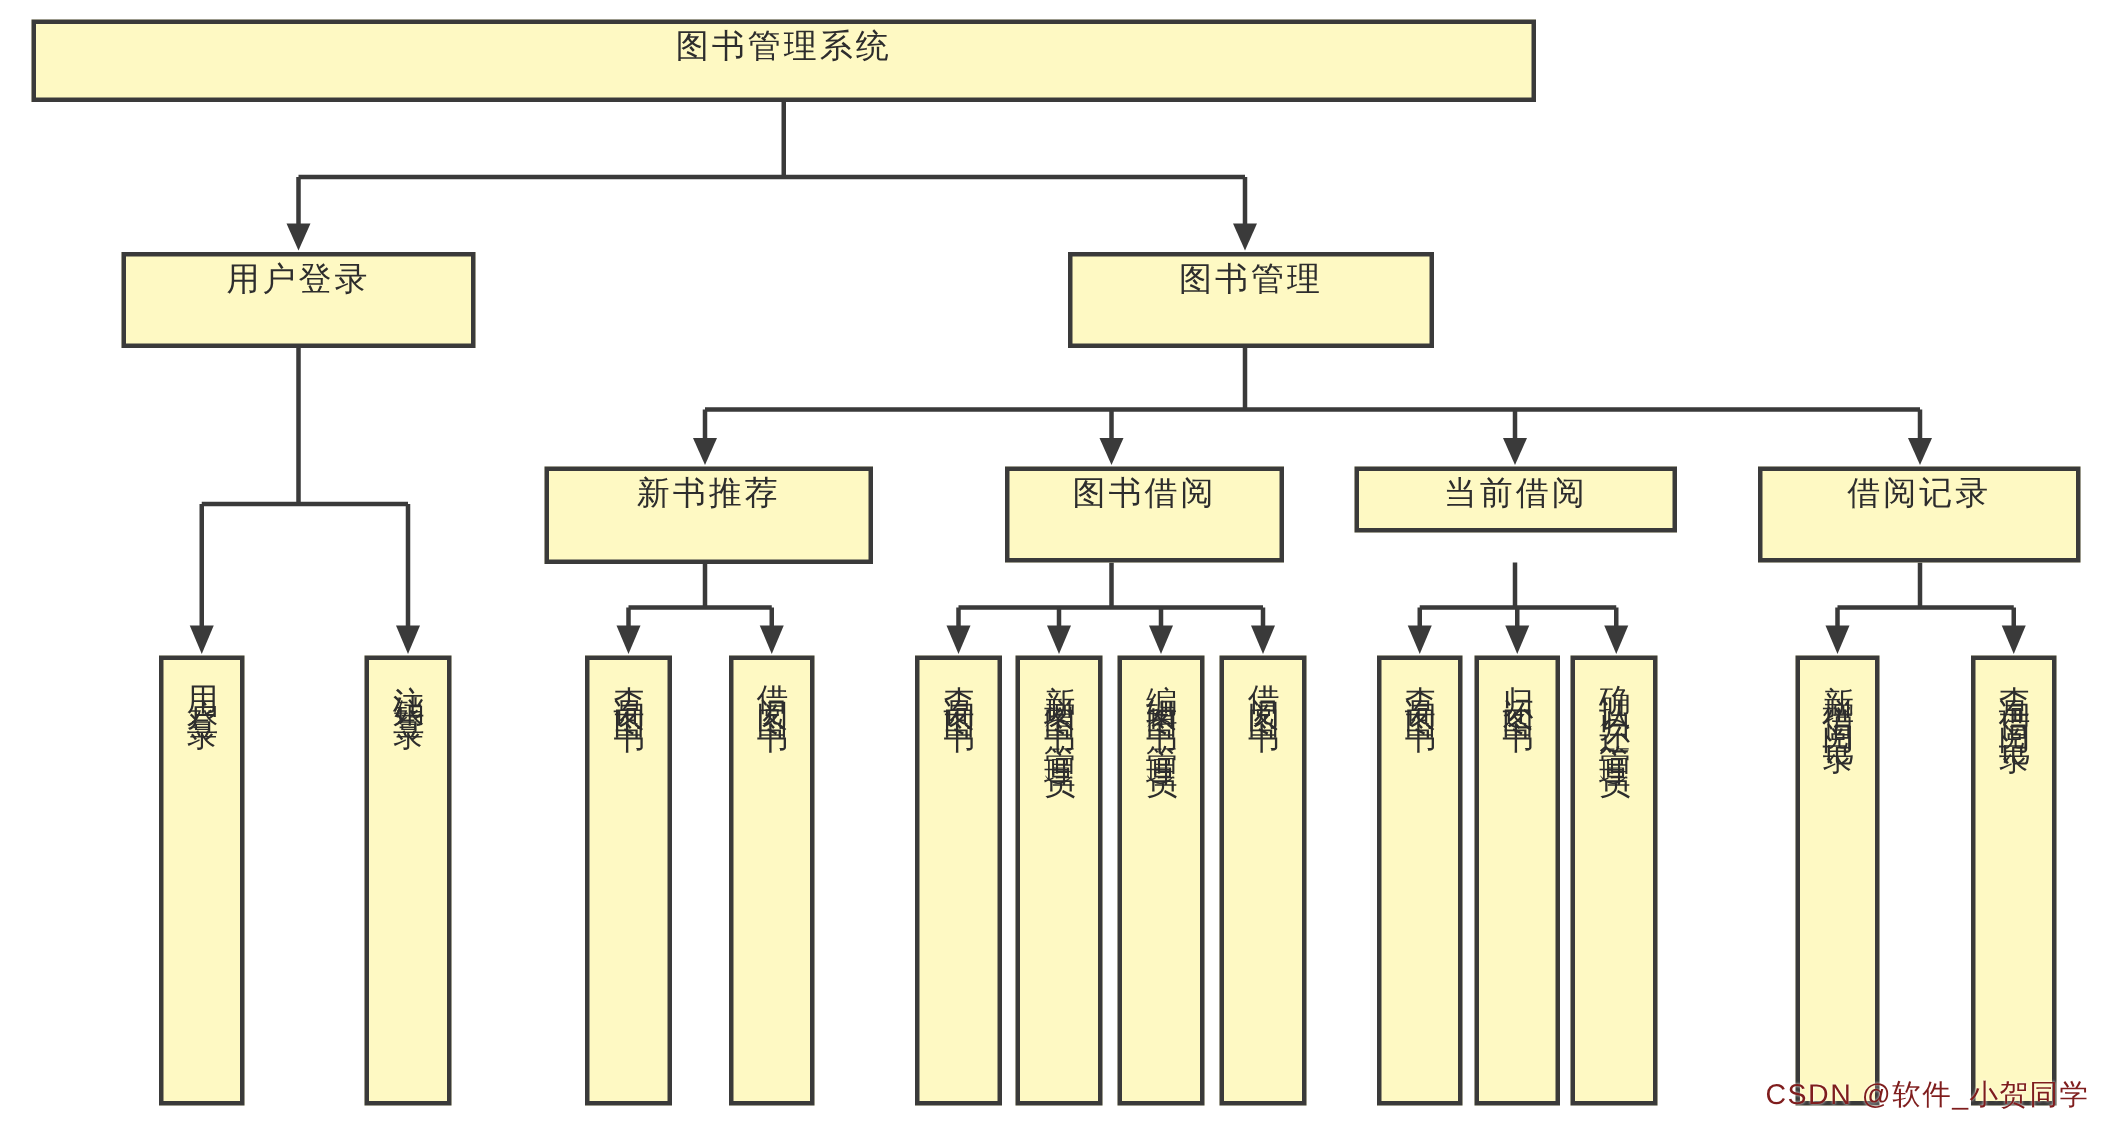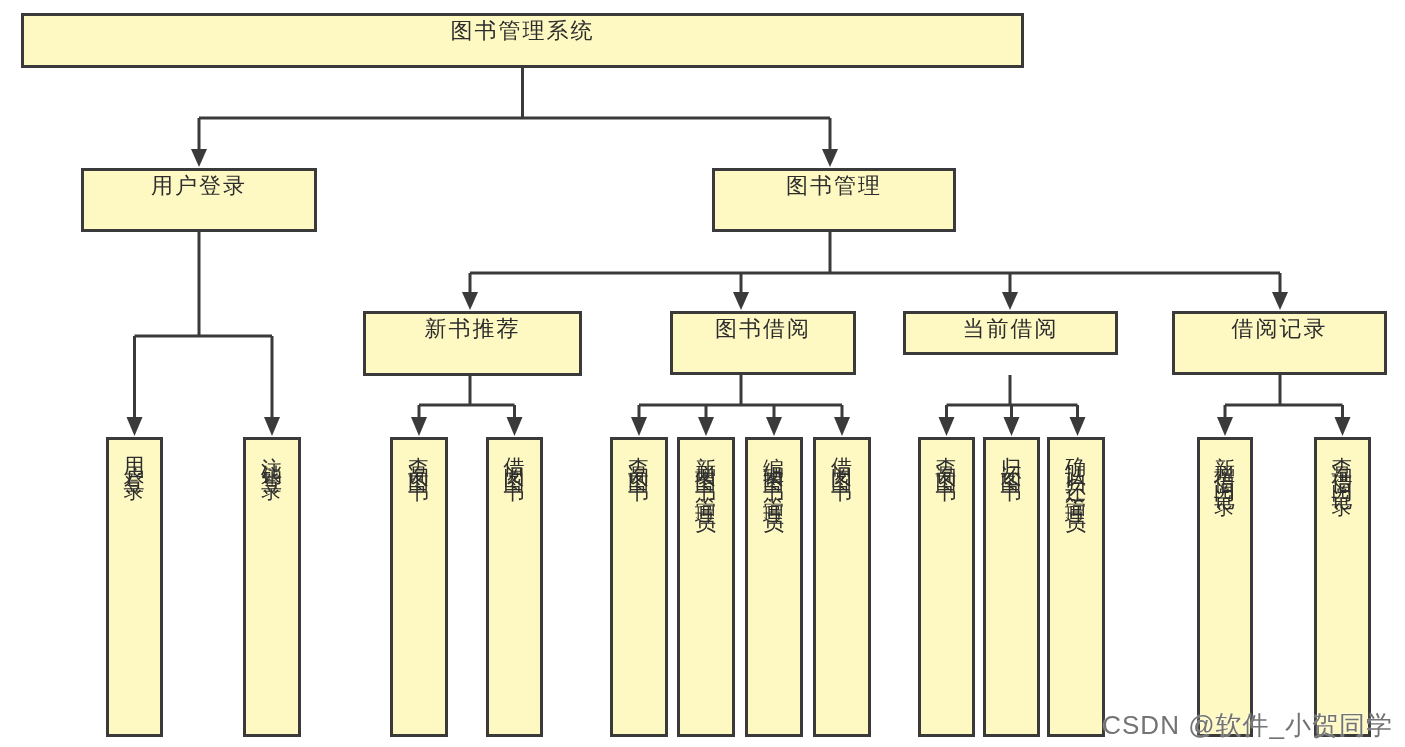--- a/index.html
+++ b/index.html
@@ -13,21 +13,21 @@
     border:3px solid #3a3a3a;display:flex;align-items:flex-start;justify-content:center;
   }
   .node .lbl{
     color:#2d2d2d;font-size:22px;letter-spacing:2px;white-space:nowrap;
   }
   .leaf .lbl{
     writing-mode:vertical-rl;font-size:21px;letter-spacing:8px;line-height:1;
     white-space:nowrap;color:#2d2d2d;
   }
   .watermark{
-    position:absolute;right:12px;bottom:4px;font-size:26px;color:#737373;
+    position:absolute;right:12px;bottom:4px;font-size:19px;color:#7f1d1d;
     letter-spacing:1px;white-space:nowrap;
     text-shadow:0 0 2px #ffffff;
   }
 </style>
 </head>
 <body>
 
 <div id="canvas">
 
   <svg id="wires" viewBox="0 0 1405 747" xmlns="http://www.w3.org/2000/svg">

